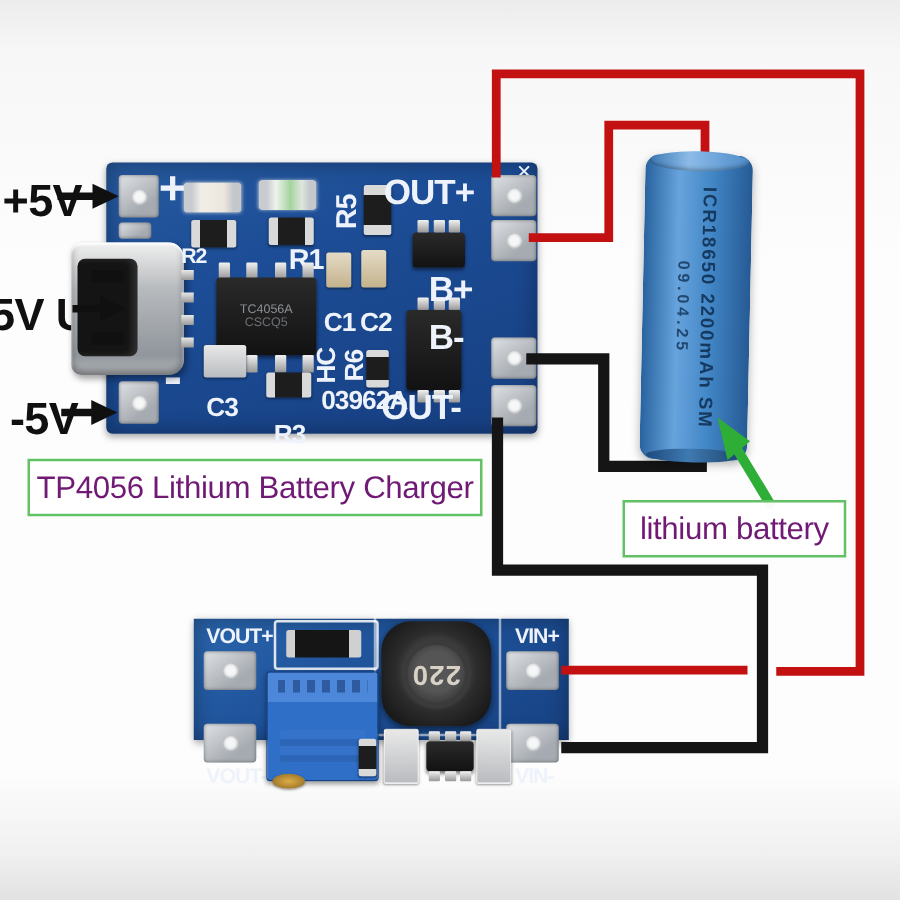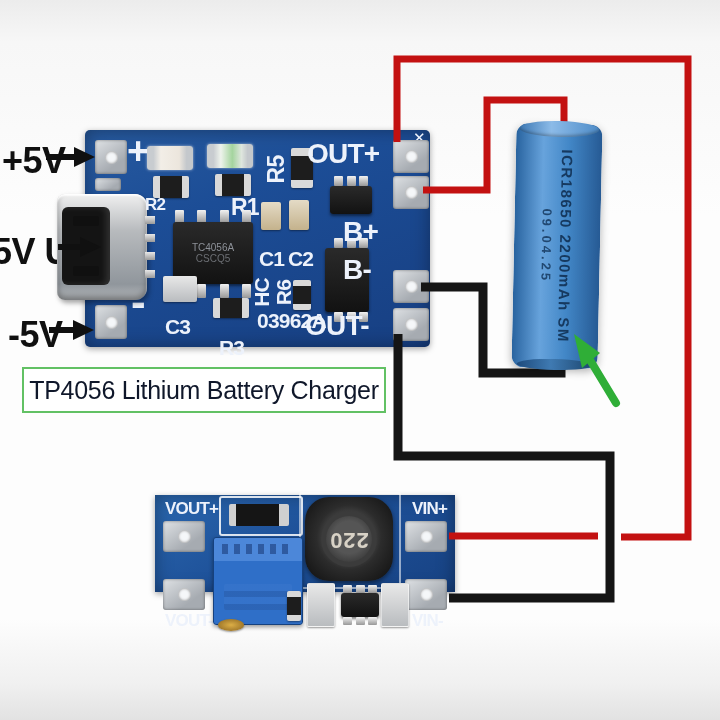--- a/index.html
+++ b/index.html
@@ -4,21 +4,21 @@
 <style>
   html,body{margin:0;padding:0;background:#ffffff;}
   .stage{
     position:relative;width:720px;height:720px;margin:0 auto;overflow:hidden;
     background:linear-gradient(180deg,#ececec 0px,#f7f7f7 42px,#fdfdfd 30%,#fdfdfd 86%,#f0f0f0 95%,#e2e2e2 100%);
     font-family:"Liberation Sans",sans-serif;
   }
   .caption{
     position:absolute;border:2px solid #62c164;background:rgba(255,255,255,.96);
     display:flex;align-items:center;justify-content:center;
-    color:#0f172a;white-space:pre;letter-spacing:-0.3px;
+    color:#701a75;white-space:pre;letter-spacing:-0.3px;
   }
   .side-label{position:absolute;color:#101010;font-size:36px;font-weight:600;letter-spacing:-0.5px;}
   
   .pcb{
     position:absolute;border-radius:5px;
     background:linear-gradient(160deg,#275a9f 0%,#1c4d96 35%,#173f82 100%);
     box-shadow:0 2px 6px rgba(0,0,0,.35), inset 0 0 18px rgba(0,0,0,.35);
   }
   .pad{
     position:absolute;border-radius:3px;
@@ -284,14 +284,15 @@
       </div>
     <div class="chip" style="left:186px;top:98px;width:38px;height:24px;"></div>
     <div class="pins" style="left:188px;top:122px;width:34px;height:8px;">
         <span></span>
         <span></span>
         <span></span>
       </div>
   </div>
 
   <div class="caption z8" style="left:22px;top:367px;width:360px;height:42px;font-size:25px;">TP4056 Lithium Battery Charger</div>
+  <div class="caption z8" style="left:498px;top:400px;width:175px;height:42px;font-size:25px;">lithium battery</div>
 
 </div>
 
 </body></html>

